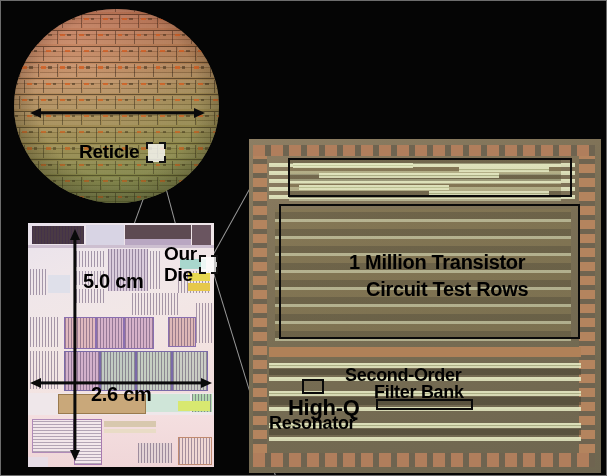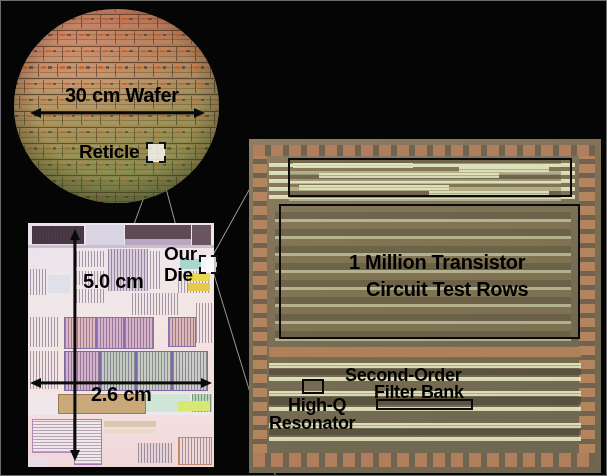--- a/index.html
+++ b/index.html
@@ -303,21 +303,20 @@
     <div class="grn"></div>
     <div class="vig"></div>
   </div>
 
   <div id="waferArrow">
     <div class="ar-head l"></div>
       <div class="ar-line"></div>
       <div class="ar-head r"></div>
   </div>
 
-  <div class="lbl" style="left:64px;top:84px;font-size:20px;">30 cm Wafer</div>
 
   <div class="lbl" style="left:78px;top:141px;font-size:19px;">Reticle</div>
 
   <div class="bracket" style="left:145px;top:141px;width:20px;height:21px;">
     <b></b>
       <i class="tl"></i>
       <i class="tr"></i>
       <i class="bl"></i>
       <i class="br"></i>
   </div>
@@ -442,16 +441,16 @@
   <div class="outlinebox" style="left:375px;top:398px;width:97px;height:11px;"></div>
   <div class="outlinebox" style="left:301px;top:378px;width:22px;height:15px;"></div>
 
 
   <div class="lbl" style="left:348px;top:251px;font-size:20px;">1 Million Transistor</div>
   <div class="lbl" style="left:365px;top:278px;font-size:20px;">Circuit Test Rows</div>
 
   <div class="lbl" style="left:373px;top:382px;font-size:18px;">Filter Bank</div>
   <div class="lbl" style="left:344px;top:365px;font-size:18px;">Second-Order</div>
 
-  <div class="lbl" style="left:287px;top:395px;font-size:18px;">High-Q</div>
+  <div class="lbl" style="left:287px;top:395px;font-size:22px;">High-Q</div>
   <div class="lbl" style="left:268px;top:413px;font-size:18px;">Resonator</div>
 
 </div>
 
 </body></html>

